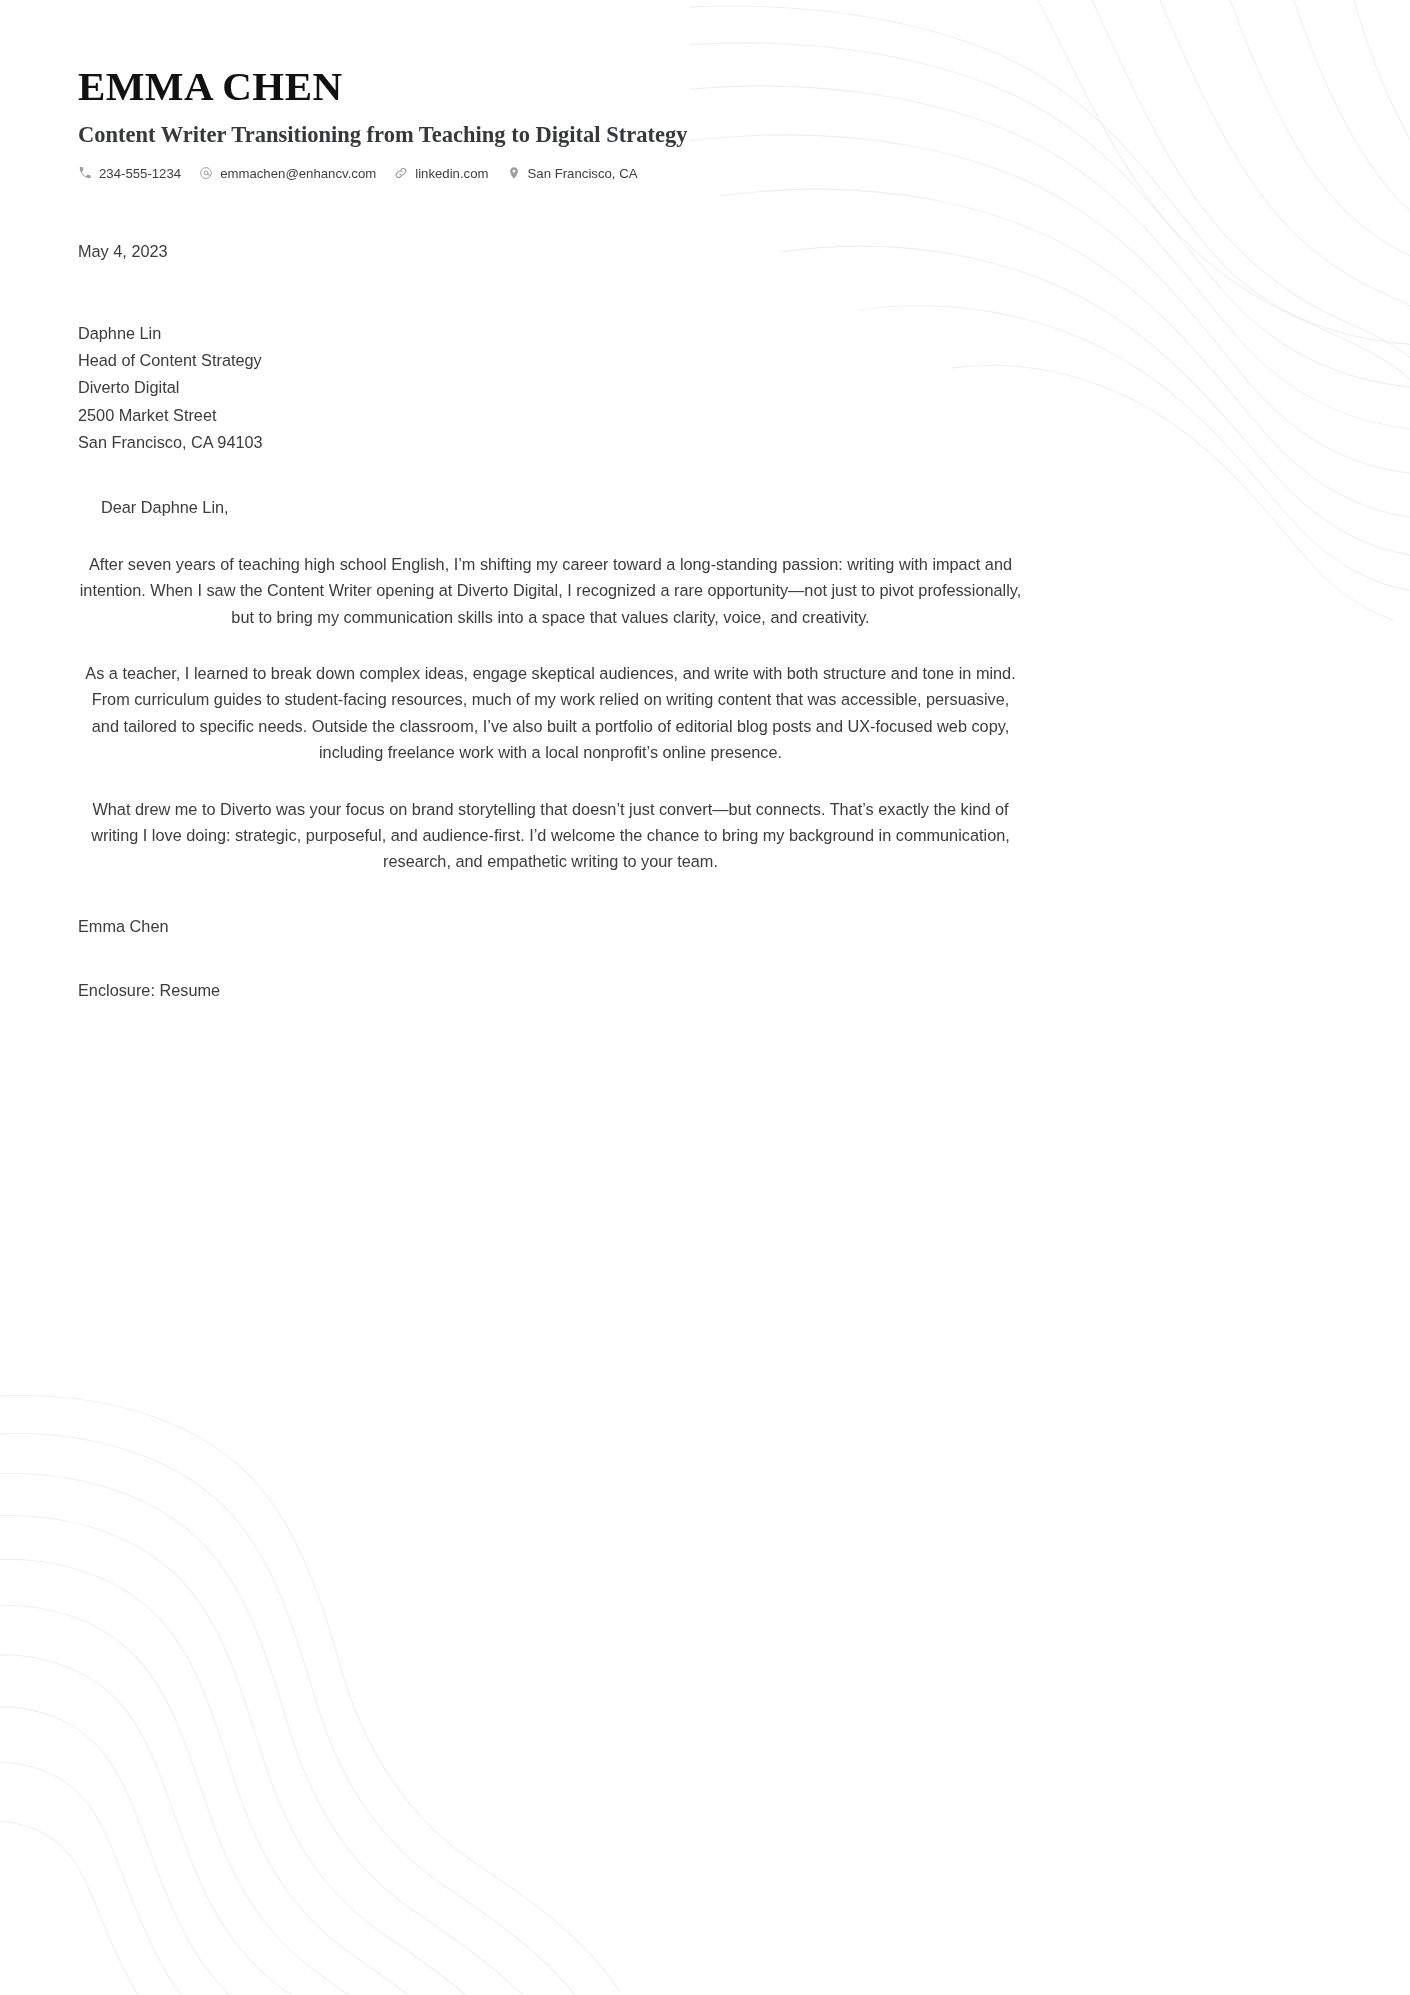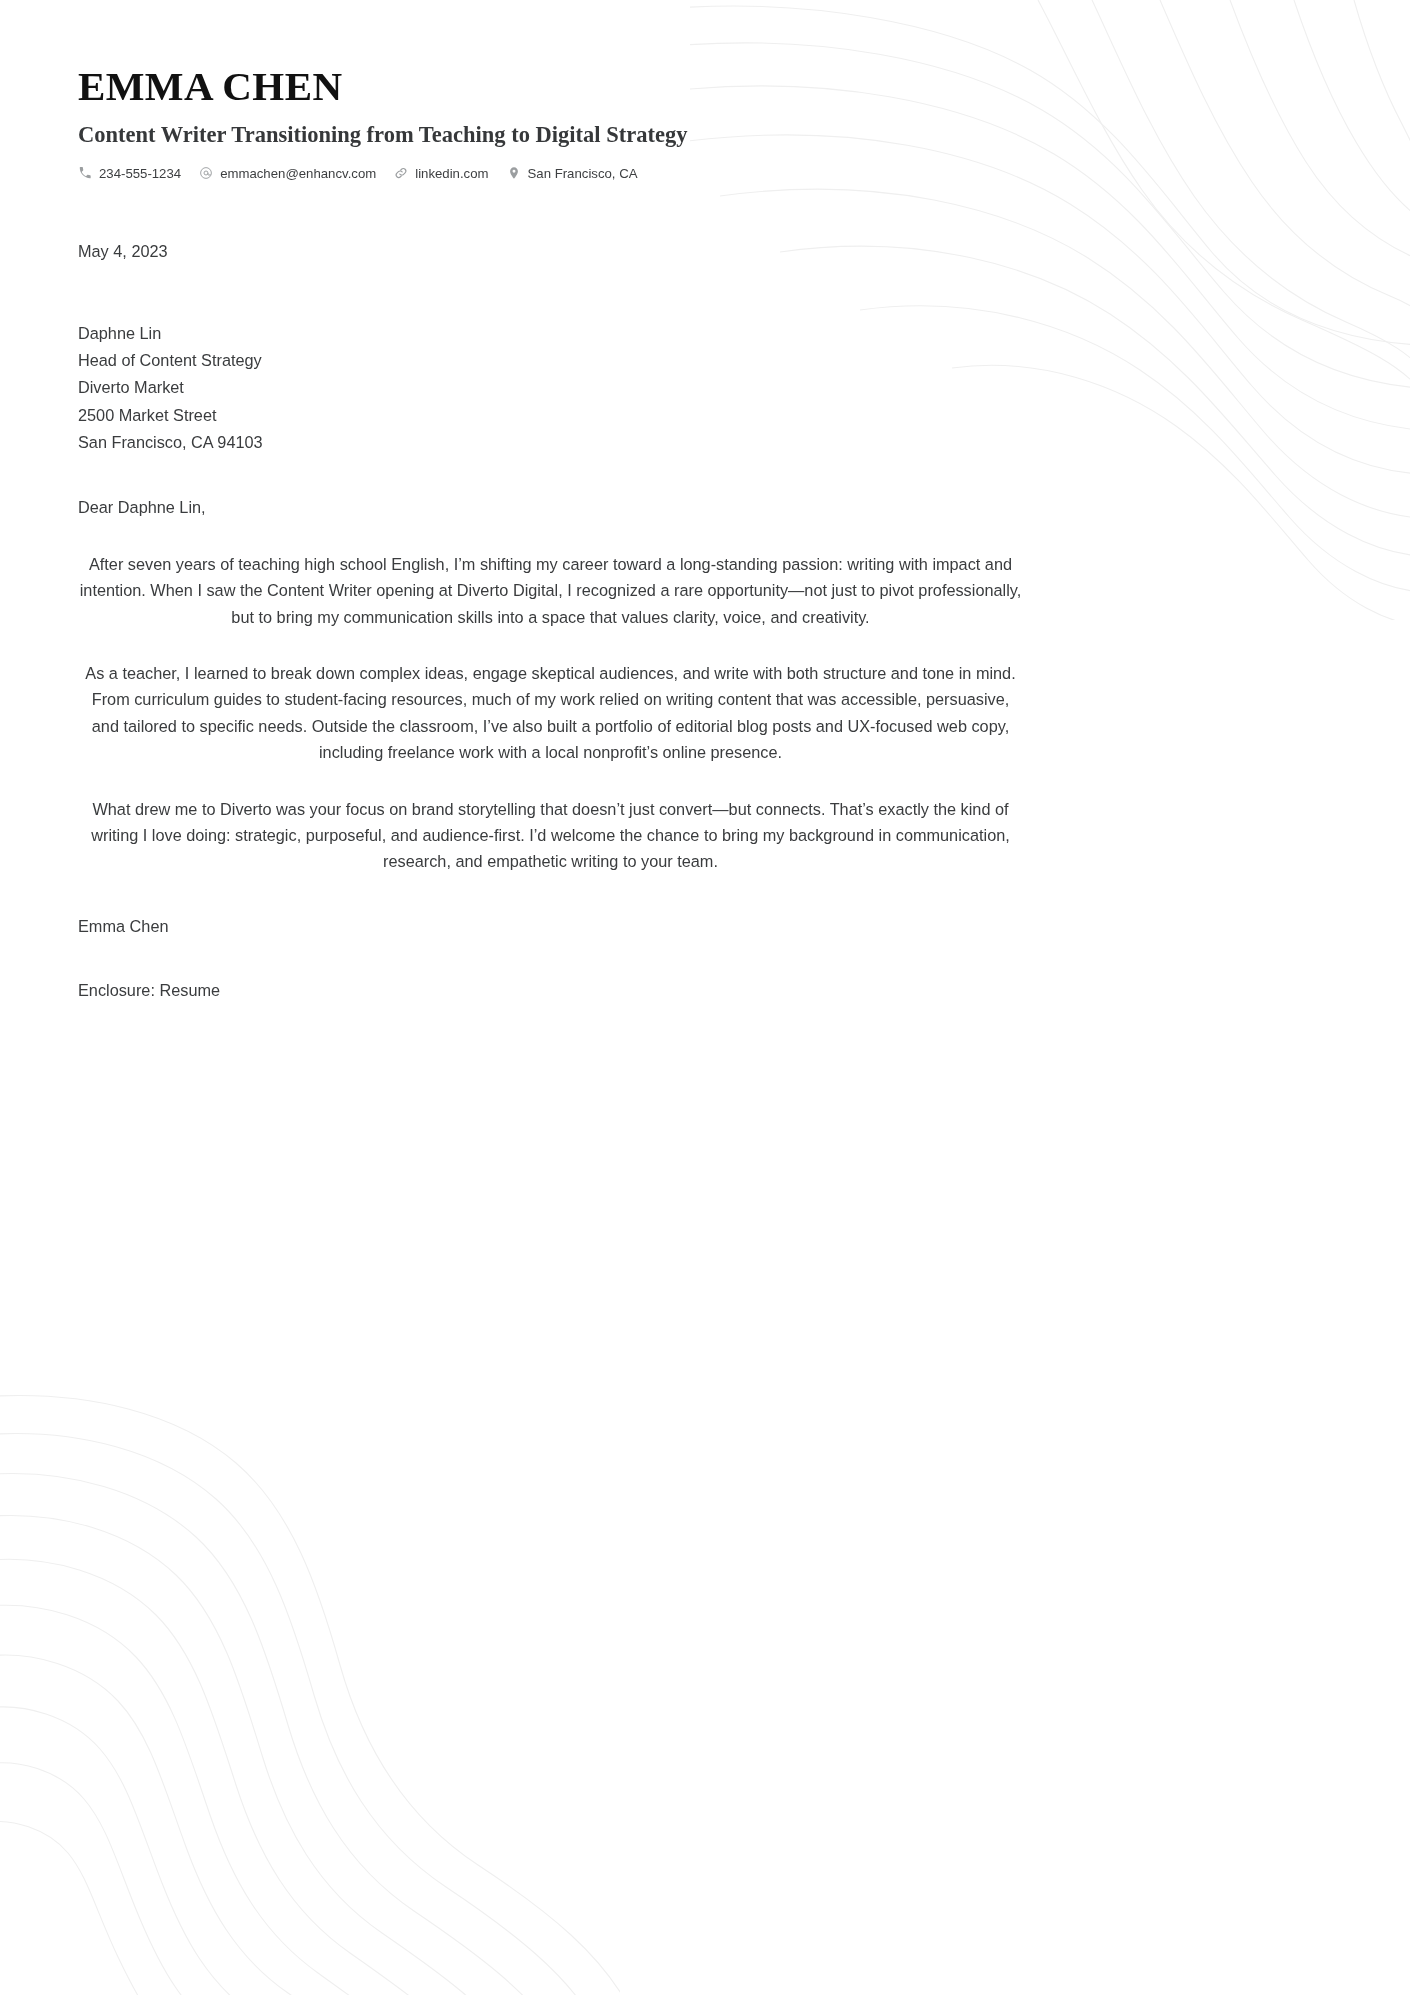--- a/index.html
+++ b/index.html
@@ -101,21 +101,21 @@
   }
 
   .date { margin-bottom: 0; }
 
   .recipient {
     margin-top: 55px;
     line-height: 1.68;
   }
   .recipient .rline { display: block; }
 
-  .salutation { margin-top: 38px; }
+  .salutation { margin-top: 38px; margin-left: 23px; }
 
   .para {
     margin-top: 30px;
     text-align: center;
   }
 
   .closing { margin-top: 38px; }
   .signature { margin-top: 38px; }
   .enclosure { margin-top: 38px; }
 </style>
@@ -207,21 +207,21 @@
       </div>
     </header>
 
     <section class="letter">
 
       <div class="date">May 4, 2023</div>
 
       <div class="recipient">
         <span class="rline">Daphne Lin</span>
         <span class="rline">Head of Content Strategy</span>
-        <span class="rline">Diverto Market</span>
+        <span class="rline">Diverto Digital</span>
         <span class="rline">2500 Market Street</span>
         <span class="rline">San Francisco, CA 94103</span>
       </div>
 
       <div class="salutation">Dear Daphne Lin,</div>
 
       <p class="para">After seven years of teaching high school English, I’m shifting my career toward a long-standing passion: writing with impact and intention. When I saw the Content Writer opening at Diverto Digital, I recognized a rare opportunity—not just to pivot professionally, but to bring my communication skills into a space that values clarity, voice, and creativity.</p>
       <p class="para">As a teacher, I learned to break down complex ideas, engage skeptical audiences, and write with both structure and tone in mind. From curriculum guides to student-facing resources, much of my work relied on writing content that was accessible, persuasive, and tailored to specific needs. Outside the classroom, I’ve also built a portfolio of editorial blog posts and UX-focused web copy, including freelance work with a local nonprofit’s online presence.</p>
       <p class="para">What drew me to Diverto was your focus on brand storytelling that doesn’t just convert—but connects. That’s exactly the kind of writing I love doing: strategic, purposeful, and audience-first. I’d welcome the chance to bring my background in communication, research, and empathetic writing to your team.</p>
 

